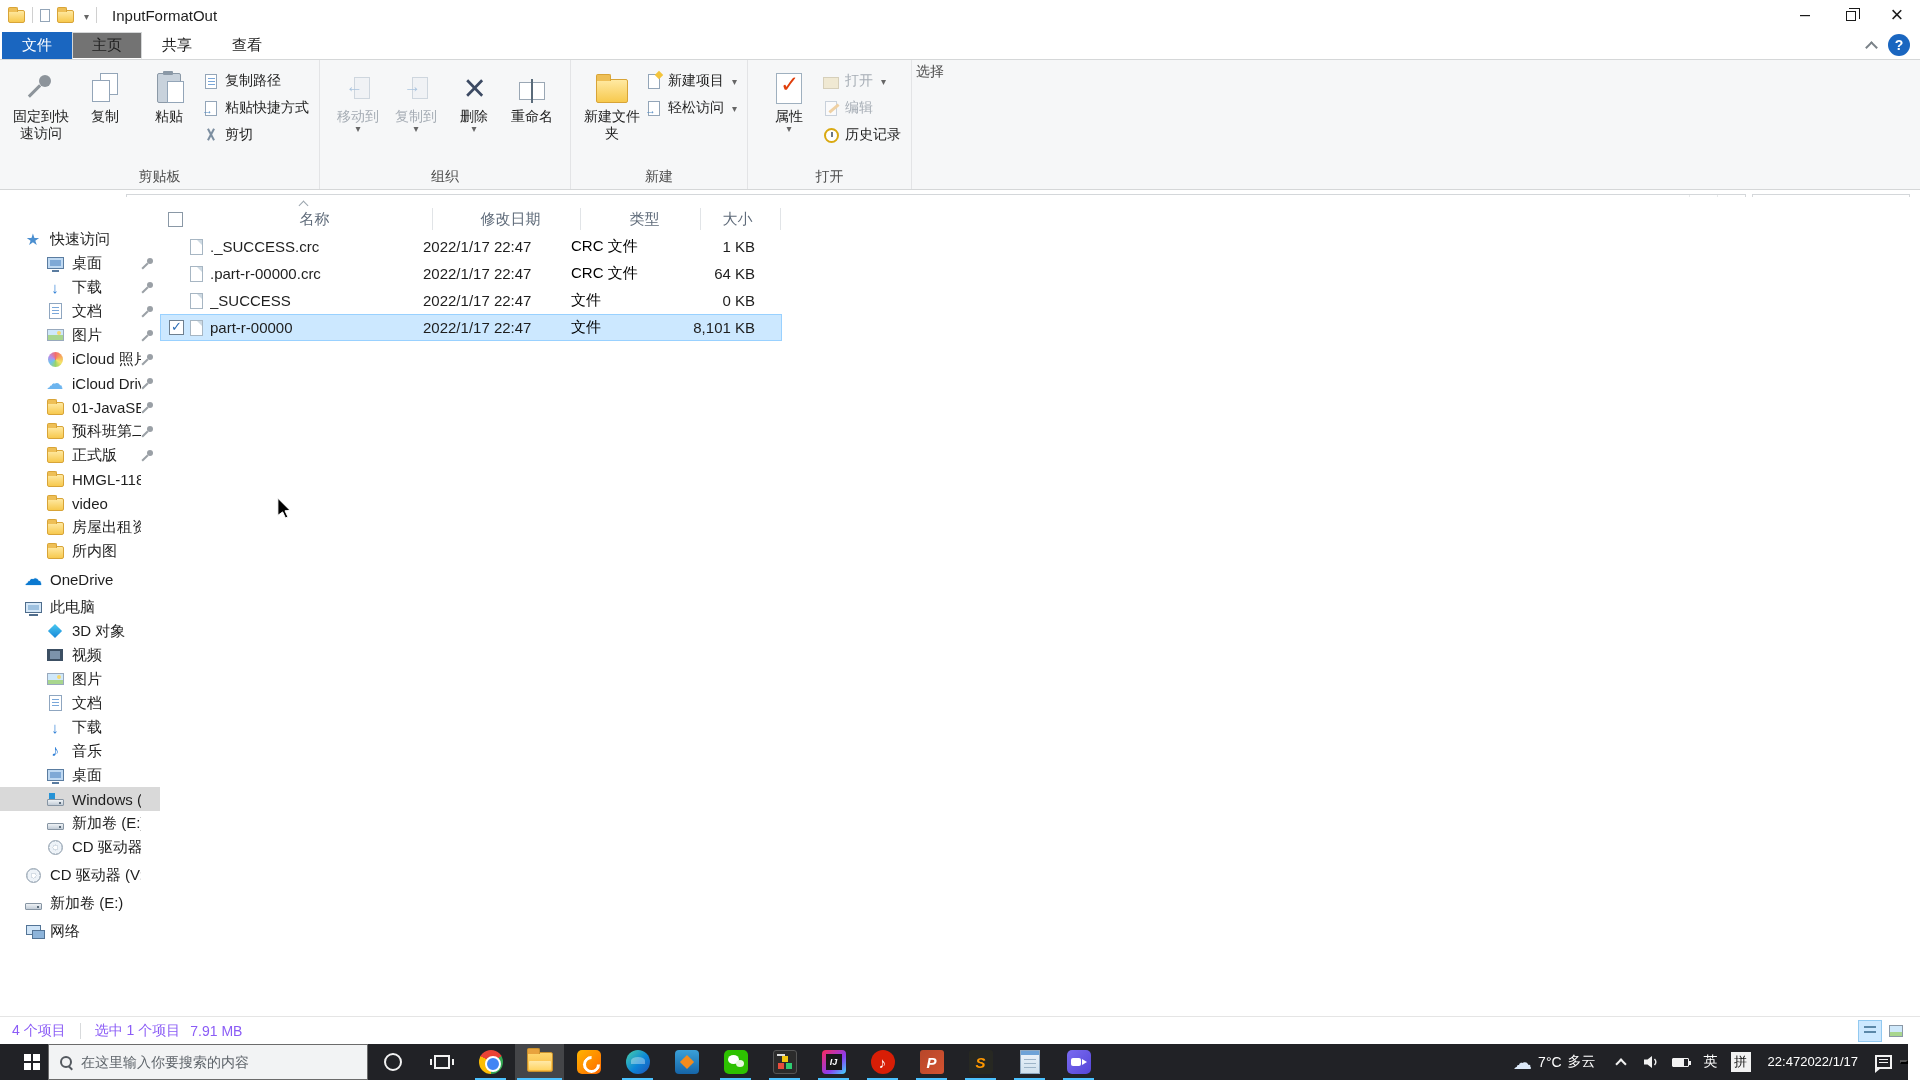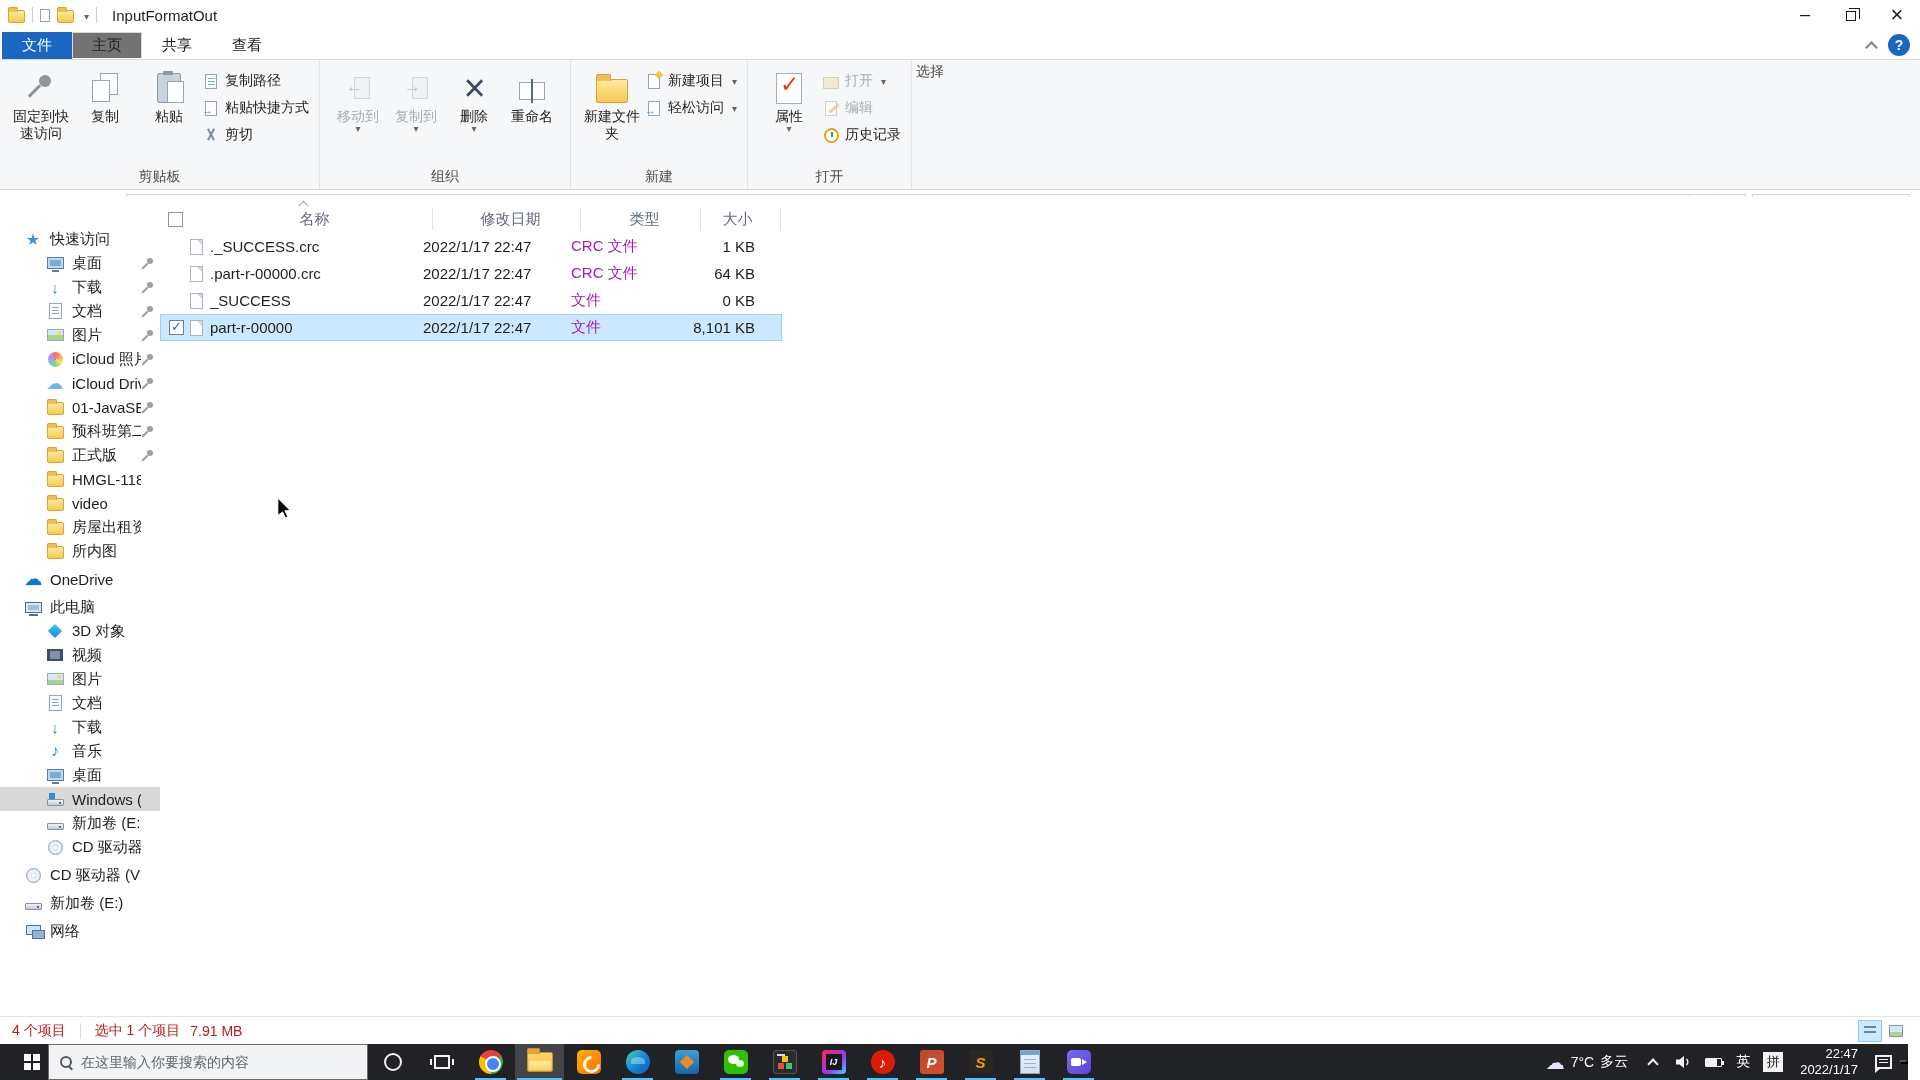--- a/index.html
+++ b/index.html
@@ -163,26 +163,26 @@
 .sortchev{position:absolute;left:140px;top:-3px;width:7px;height:7px;border-left:1px solid #9aa4ad;border-top:1px solid #9aa4ad;transform:rotate(45deg)}
 .rows{width:622px}
 .frow{display:flex;align-items:center;height:27px;width:100%;padding-left:8px;background:none;border:1px solid transparent;text-align:left}
 .frow.sel{background:#cce8ff;border-color:#99d1ff}
 .cb{position:relative;width:15px;height:15px;border:1px solid #6e7f8f;background:#fff;margin-right:6px;flex:none;visibility:hidden}
 .cb.checked{visibility:visible}
 .cb.checked::after{content:"✓";position:absolute;left:1px;top:-2px;color:#2b6cb5;font-size:13px;font-weight:bold}
 .frow .ic-file{margin-right:7px}
 .fname{flex:0 0 205px;font-size:15px;color:#1e1e1e;white-space:nowrap;overflow:hidden}
 .fdate{flex:0 0 148px;font-size:15px;color:#1e1e1e;padding-left:8px}
-.ftype{flex:0 0 120px;font-size:15px;color:#a21caf;padding-left:8px}
+.ftype{flex:0 0 120px;font-size:15px;color:#000000;padding-left:8px}
 .fsize{flex:0 0 80px;font-size:15px;color:#1e1e1e;text-align:right;padding-right:8px}
 .mouse-cursor{position:absolute;left:276px;top:300px;z-index:50;pointer-events:none}
 
 
-.statusbar{position:absolute;left:0;right:0;bottom:36px;height:28px;border-top:1px solid #e5e5e5;display:flex;align-items:center;padding:0 12px;background:#fff;font-size:14px;color:#b91c1c}
+.statusbar{position:absolute;left:0;right:0;bottom:36px;height:28px;border-top:1px solid #e5e5e5;display:flex;align-items:center;padding:0 12px;background:#fff;font-size:14px;color:#8b5cf6}
 .st-sep{width:1px;height:16px;background:#d8dadc;margin:0 14px}
 .st-right{margin-left:auto;display:flex;gap:2px}
 .viewbtn{width:24px;height:22px;border:1px solid transparent;background:none;position:relative}
 .viewbtn.sel{background:#cde8ff;border-color:#92c9f0}
 .v-details::before{content:"";position:absolute;inset:5px 5px;background:repeating-linear-gradient(#5b87a8 0 2px,transparent 2px 5px)}
 .v-large::before{content:"";position:absolute;inset:4px;border:1px solid #8a98a6;background:linear-gradient(180deg,#cfe8fa 60%,#a8d68e 60%)}
 
 
 .taskbar{position:absolute;left:0;right:12px;bottom:0;height:36px;background:#212226;display:flex;align-items:stretch}
 .startbtn{width:48px;display:flex;align-items:center;justify-content:center;background:none;border:none}
@@ -237,21 +237,21 @@
 .tray{margin-left:auto;display:flex;align-items:center;gap:0;color:#fff}
 .tray-weather{display:flex;align-items:center;gap:6px;padding:0 10px}
 .tray-cloud::before{content:"☁";font-size:19px;color:#dce9f8}
 .tray-temp,.tray-desc{font-size:14px;color:#fff}
 .tray-btn{background:none;border:none;width:30px;height:36px;display:flex;align-items:center;justify-content:center;color:#fff}
 .chev-up-sm{width:8px;height:8px;border-left:2px solid #f2f2f2;border-top:2px solid #f2f2f2;transform:rotate(45deg);margin-top:3px}
 .battery{position:relative;width:17px;height:9px;border:1px solid #f2f2f2;border-radius:1px;background:linear-gradient(90deg,#f2f2f2 0 75%,transparent 75%)}
 .battery::after{content:"";position:absolute;right:-3px;top:2px;width:2px;height:4px;background:#f2f2f2}
 .lang-txt{font-size:14px;color:#fff}
 .ime-box{width:20px;height:20px;background:#f2f2f2;color:#111;font-size:13px;display:flex;align-items:center;justify-content:center}
-.tray-clock{display:flex;flex-direction:column;align-items:flex-end;justify-content:flex-end;font-size:13px;line-height:16px;color:#fff;padding:0 12px}
+.tray-clock{display:flex;flex-direction:row;align-items:flex-end;justify-content:flex-end;font-size:13px;line-height:16px;color:#fff;padding:0 12px}
 .notif{position:relative;width:17px;height:14px;border:2px solid #f2f2f2;margin-right:4px}
 .notif::before{content:"";position:absolute;left:2px;top:2px;right:2px;height:6px;background:repeating-linear-gradient(#f2f2f2 0 1px,transparent 1px 3px)}
 .notif::after{content:"";position:absolute;left:-2px;bottom:-6px;width:0;height:0;border-style:solid;border-width:5px 6px 0 0;border-color:#f2f2f2 transparent transparent transparent}
 .showdesk{width:8px;border-left:1px solid #5a5a5a;background:none}
 </style>
 </head>
 <body>
 
 <div class="screen">
 

